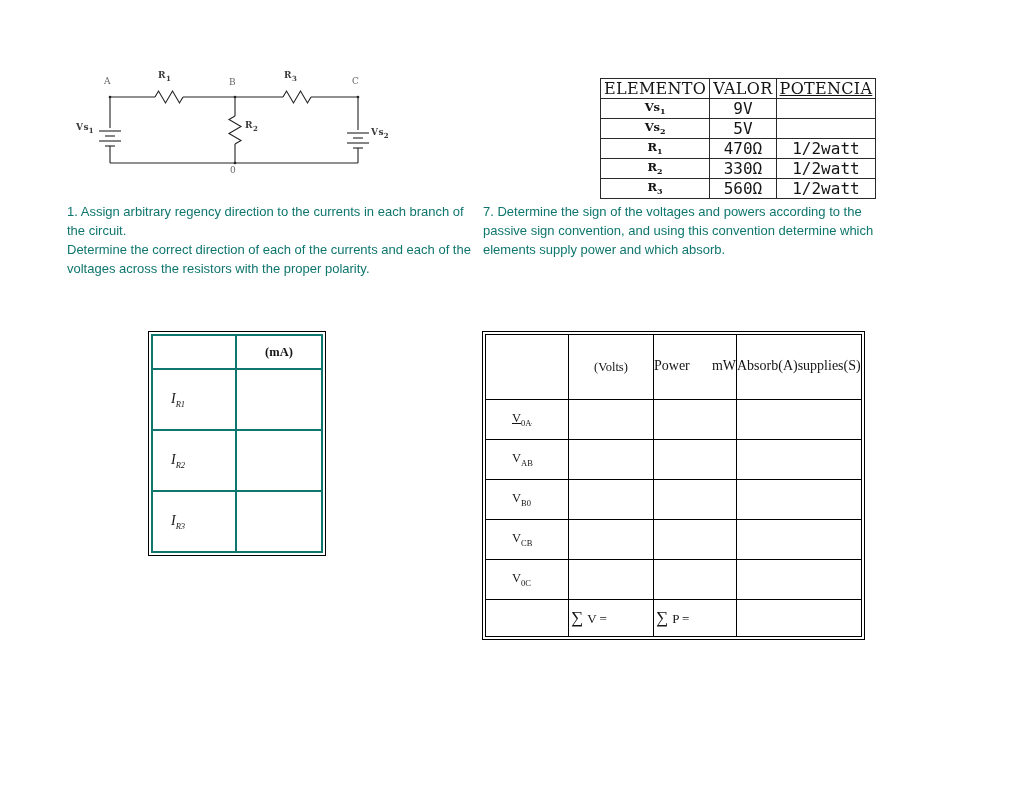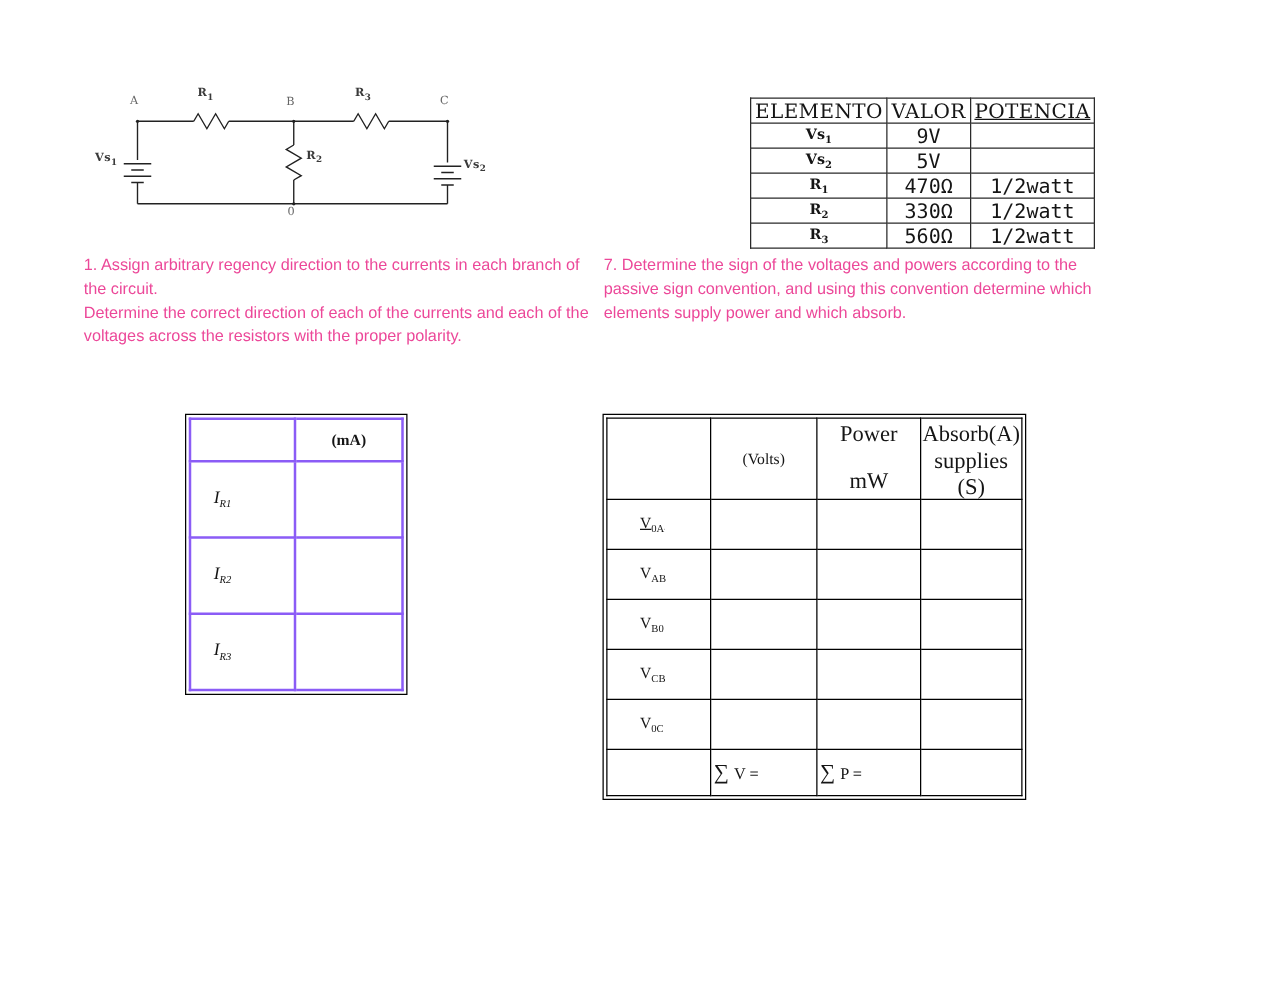--- a/index.html
+++ b/index.html
@@ -17,42 +17,42 @@
   
   table.comp{border-collapse:collapse;background:#fff;}
   table.comp td{border:1px solid #2a2a2a;text-align:center;vertical-align:middle;
                 height:19px;padding:0 3px;}
   .comp .hd{font-family:"DejaVu Serif",serif;font-size:16px;letter-spacing:.3px;height:17px;}
   .comp .el{font-family:"DejaVu Serif",serif;font-size:11.5px;font-weight:700;}
   .comp .el sub{font-size:8px;}
   .comp .val{font-family:"DejaVu Sans Mono",monospace;font-size:16px;}
 
   
-  .instr{font-size:13px;line-height:19px;color:#ec4899;}
+  .instr{font-size:13px;line-height:19px;color:#0f766e;}
 
   
   .dbl{border:1px solid #000;padding:2px;background:#fff;display:inline-block;}
   table.fill{border-collapse:collapse;background:#fff;}
-  table.cur td{border:2px solid #8b5cf6;}
+  table.cur td{border:2px solid #0f766e;}
   table.volt td{border:1px solid #000;}
 
   .cur .rowlbl{font-family:"Liberation Serif",serif;font-style:italic;font-size:14px;
                padding-left:18px;vertical-align:middle;}
   .cur .rowlbl sub{font-size:8.5px;}
   .cur .ma{font-family:"Liberation Serif",serif;font-weight:700;font-size:12.5px;
            text-align:center;vertical-align:middle;}
 
   .volt .vlbl{font-family:"Liberation Serif",serif;font-size:12.5px;padding-left:26px;
               vertical-align:middle;}
   .volt .vlbl sub{font-size:8.5px;}
   .volt .h2{font-family:"Liberation Serif",serif;font-size:12.5px;text-align:center;
             vertical-align:middle;}
   .volt .hcolcell{vertical-align:top;padding:0;}
-  .hstack{display:flex;flex-direction:column;justify-content:space-between;align-items:center;
-          height:58px;padding:2px 0;font-family:"Liberation Serif",serif;font-size:18px;text-align:center;}
+  .hstack{display:flex;flex-direction:row;justify-content:space-between;align-items:center;
+          height:58px;padding:2px 0;font-family:"Liberation Serif",serif;font-size:14px;text-align:center;}
   .volt .sumcell{font-family:"Liberation Serif",serif;font-size:13px;vertical-align:middle;
                  padding-left:2px;text-align:left;}
   .sigma{font-size:17px;font-family:"Liberation Serif",serif;margin-right:4px;}
 </style>
 </head>
 <body>
 
 <div class="abs" style="left:70px;top:72px;width:330px;height:120px;">
   <svg id="circuit-svg" width="330" height="120" viewBox="0 0 330 120" stroke="#222" stroke-width="1.1" fill="none">
 

